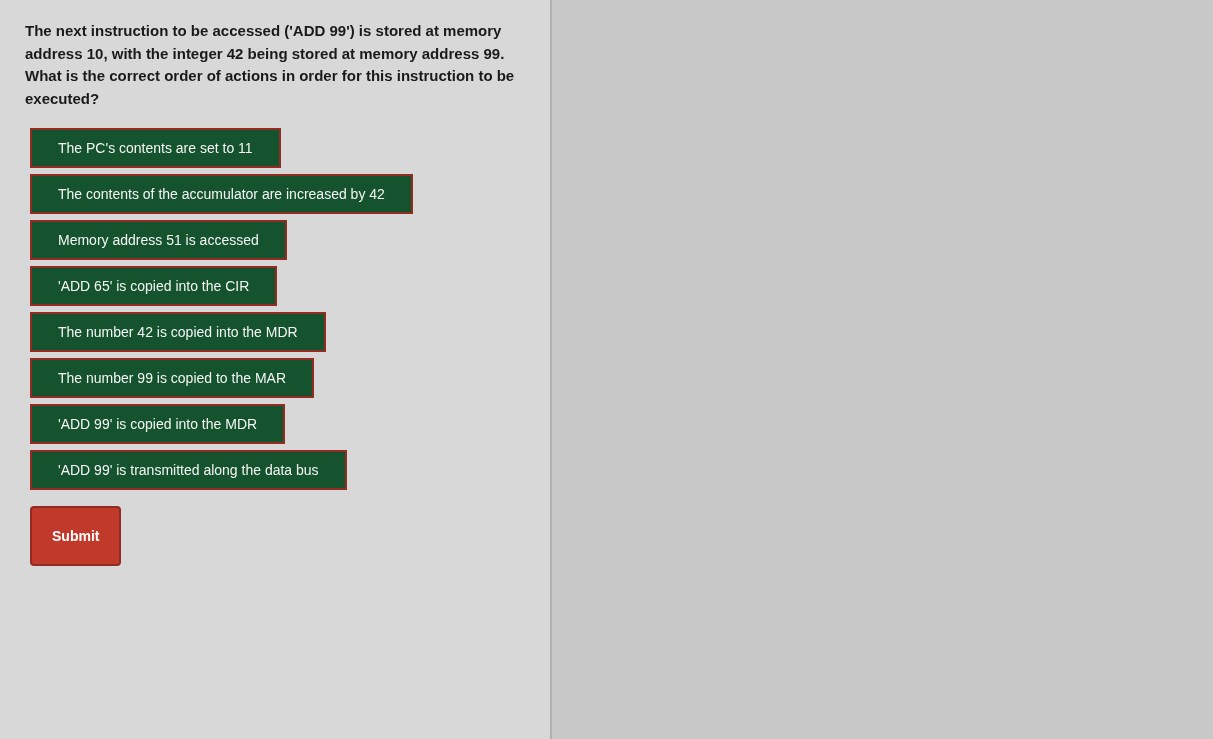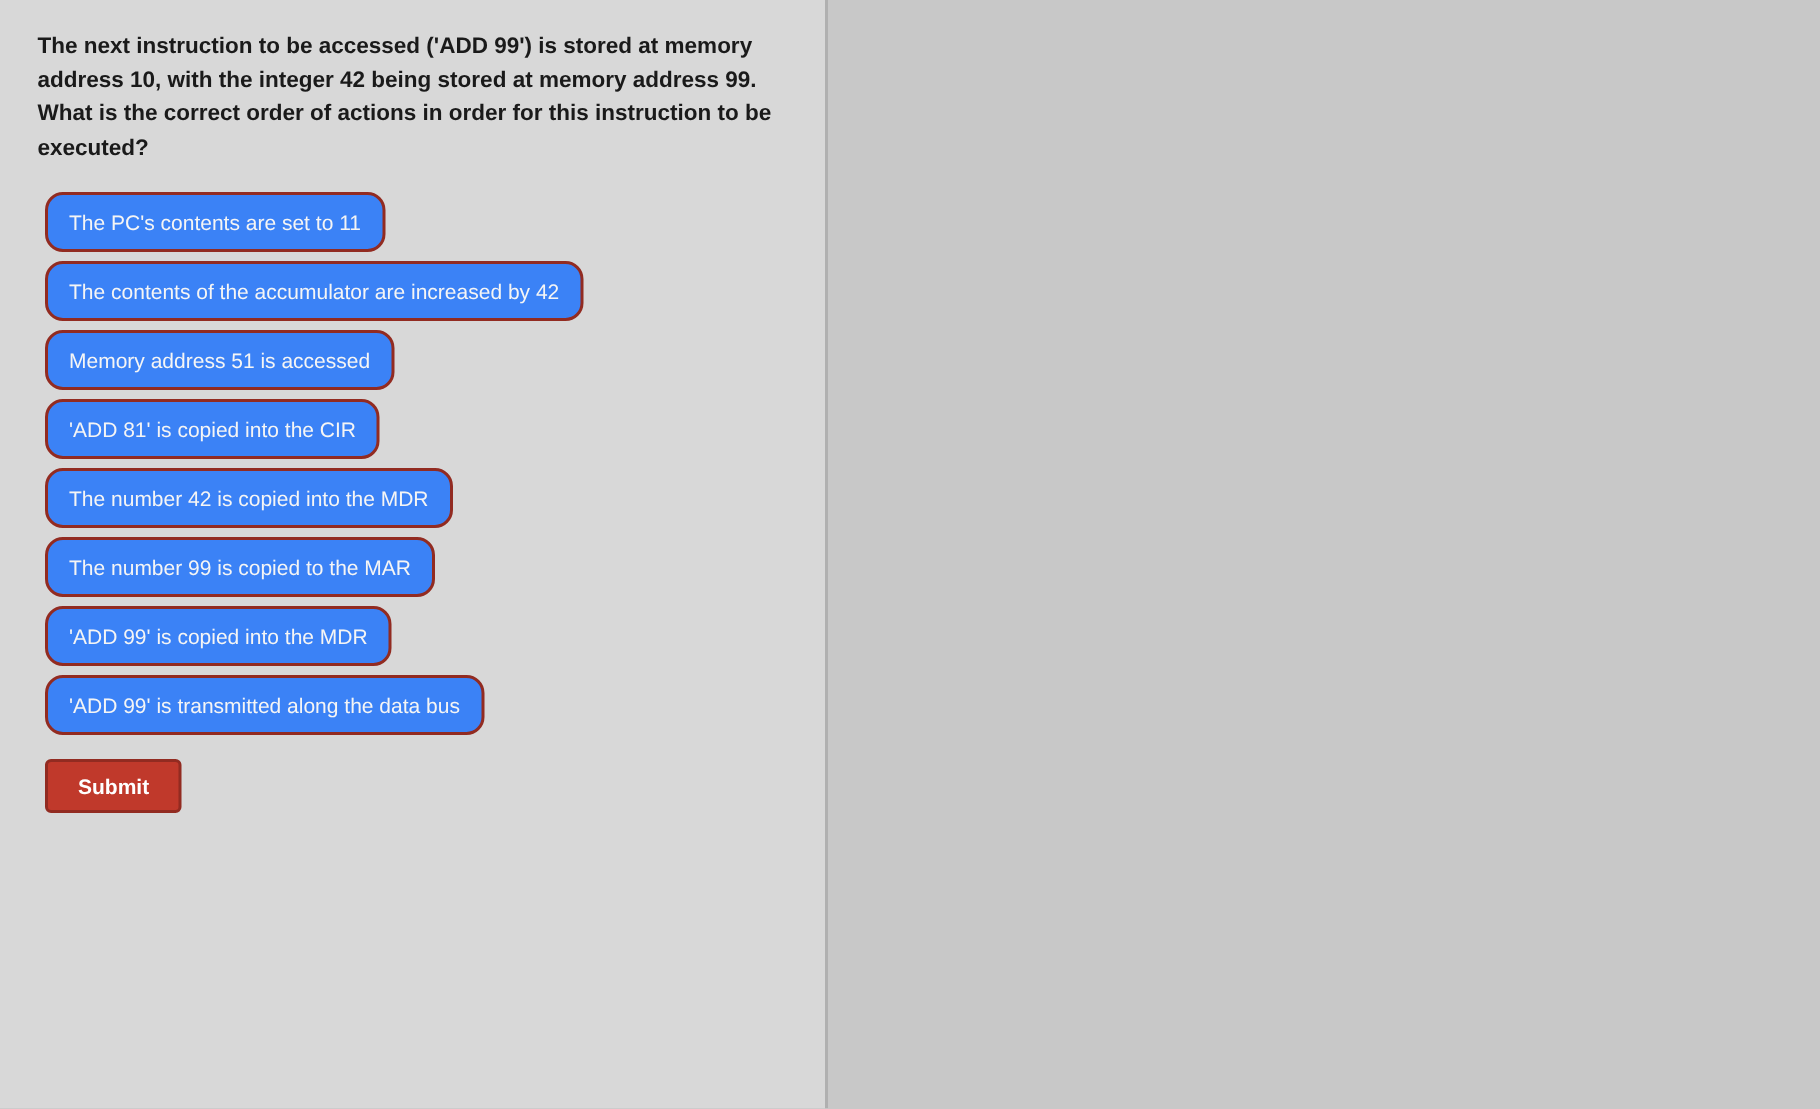--- a/index.html
+++ b/index.html
@@ -36,42 +36,42 @@
     }
 
     .items-list {
       display: flex;
       flex-direction: column;
       gap: 6px;
       padding-left: 10px;
     }
 
     .drag-item {
-      background-color: #3b82f6;
+      background-color: #14532d;
       color: #f5f5f5;
       border: 2px solid #922b21;
-      border-radius: 12px;
-      padding: 10px 14px;
+      border-radius: 0;
+      padding: 10px 26px;
       font-size: 14px;
       cursor: grab;
       display: inline-block;
       width: fit-content;
       min-width: 200px;
       max-width: 580px;
       user-select: none;
     }
 
     .submit-btn {
       margin-top: 16px;
       margin-left: 10px;
       background-color: #c0392b;
       color: white;
       border: 2px solid #922b21;
       border-radius: 4px;
-      padding: 8px 20px;
+      padding: 20px 20px;
       font-size: 14px;
       cursor: pointer;
       font-weight: bold;
     }
 
     .right-panel {
       flex: 1;
       min-height: 739px;
       background-color: #c8c8c8;
     }
@@ -80,21 +80,21 @@
 <body>
 
 <div class="main-container">
   <p class="question-text">The next instruction to be accessed ('ADD 99') is stored at memory address 10, with the integer 42 being stored at memory address 99. What is the correct order of actions in order for this instruction to be executed?</p>
 
   <div class="items-list">
 
   <div class="drag-item" draggable="true">The PC's contents are set to 11</div>
       <div class="drag-item" draggable="true">The contents of the accumulator are increased by 42</div>
       <div class="drag-item" draggable="true">Memory address 51 is accessed</div>
-      <div class="drag-item" draggable="true">'ADD 81' is copied into the CIR</div>
+      <div class="drag-item" draggable="true">'ADD 65' is copied into the CIR</div>
       <div class="drag-item" draggable="true">The number 42 is copied into the MDR</div>
       <div class="drag-item" draggable="true">The number 99 is copied to the MAR</div>
       <div class="drag-item" draggable="true">'ADD 99' is copied into the MDR</div>
       <div class="drag-item" draggable="true">'ADD 99' is transmitted along the data bus</div>
     </div>
 
   <button class="submit-btn">Submit</button>
 </div>
 
 <div class="right-panel"></div>

